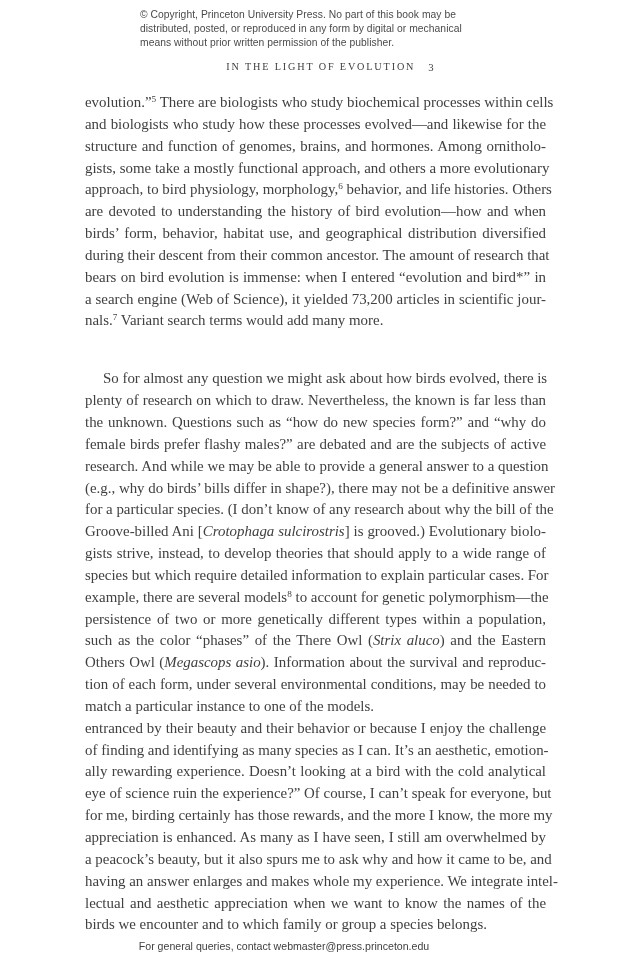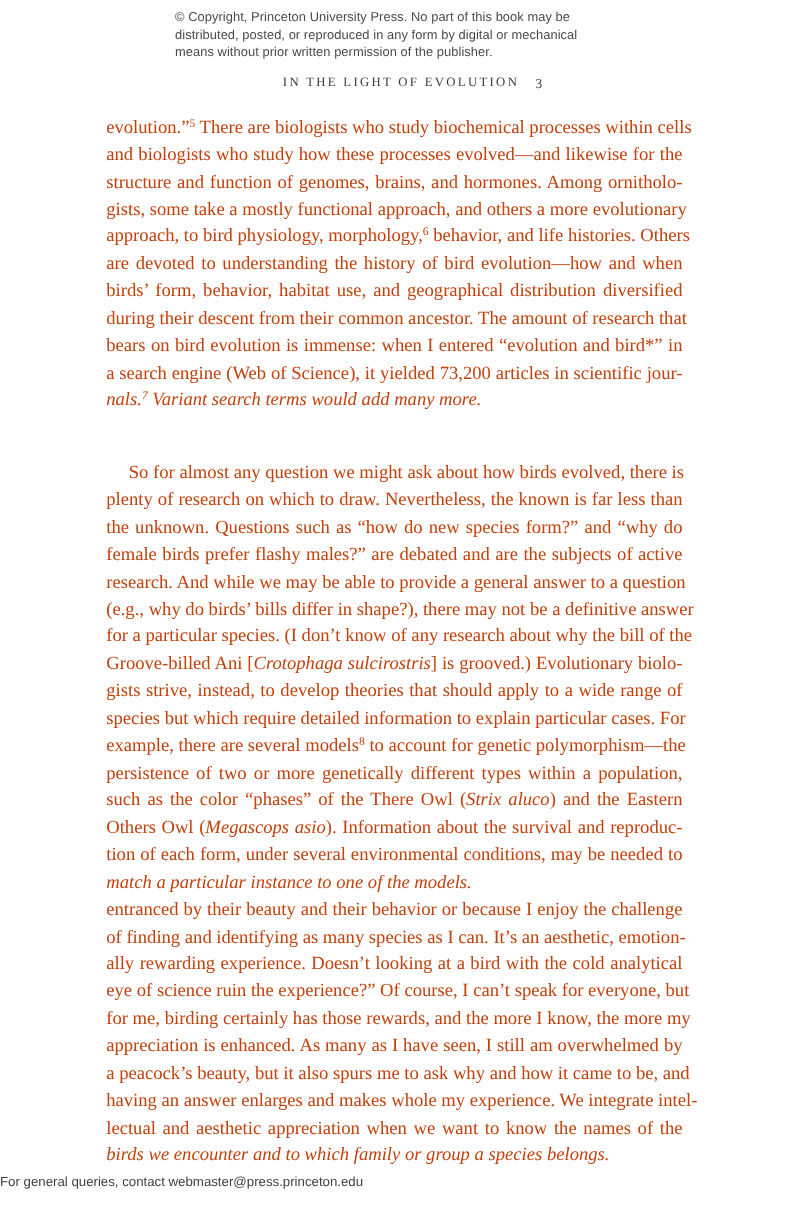--- a/index.html
+++ b/index.html
@@ -56,55 +56,54 @@
   }
 
   
   .body-text {
     position: absolute;
     top: 92px;
     left: 85px;
     width: 461px;
     font-size: 14.9px;
     line-height: 21.85px;
-    color: #c2410c;
+    color: #404040;
   }
   .para { margin: 0; }
   
   .ln {
     display: block;
     white-space: nowrap;
     text-align: justify;
     text-align-last: justify;
   }
   
   .ln.last {
     text-align: left;
     text-align-last: left;
-    font-style: italic;
   }
   .ln.indent { text-indent: 18px; margin-top: 36px; }
   .ln.indent.stretch {
     text-align: justify;
     text-align-last: justify;
   }
   em { }
   sup {
     font-size: 0.62em;
     vertical-align: 0.52em;
     line-height: 0;
   }
 
   
   .footer-note {
     position: absolute;
     top: 940px;
     left: 0;
     width: 568px;
-    text-align: left;
+    text-align: center;
     font-family: "Liberation Sans", "DejaVu Sans", sans-serif;
     font-size: 10.6px;
     color: #3f3f3f;
     white-space: nowrap;
   }
 </style>
 </head>
 <body>
 
 <div class="copyright-block">

